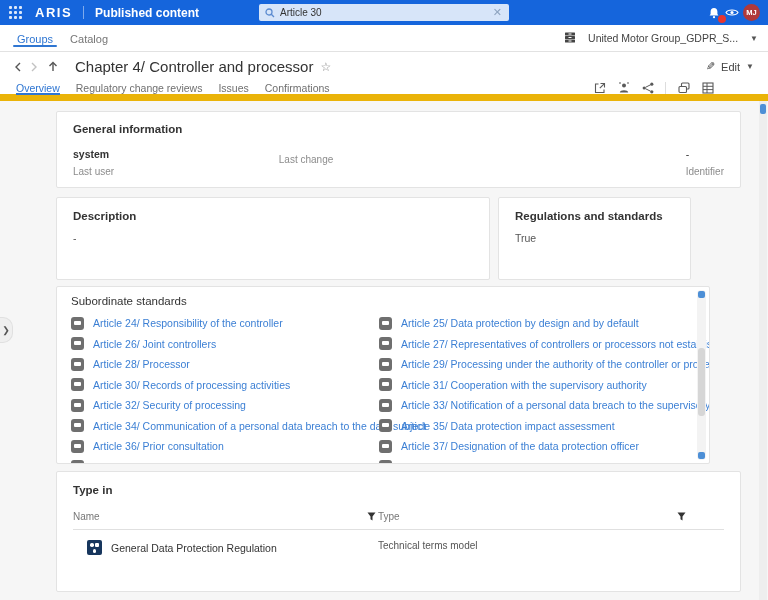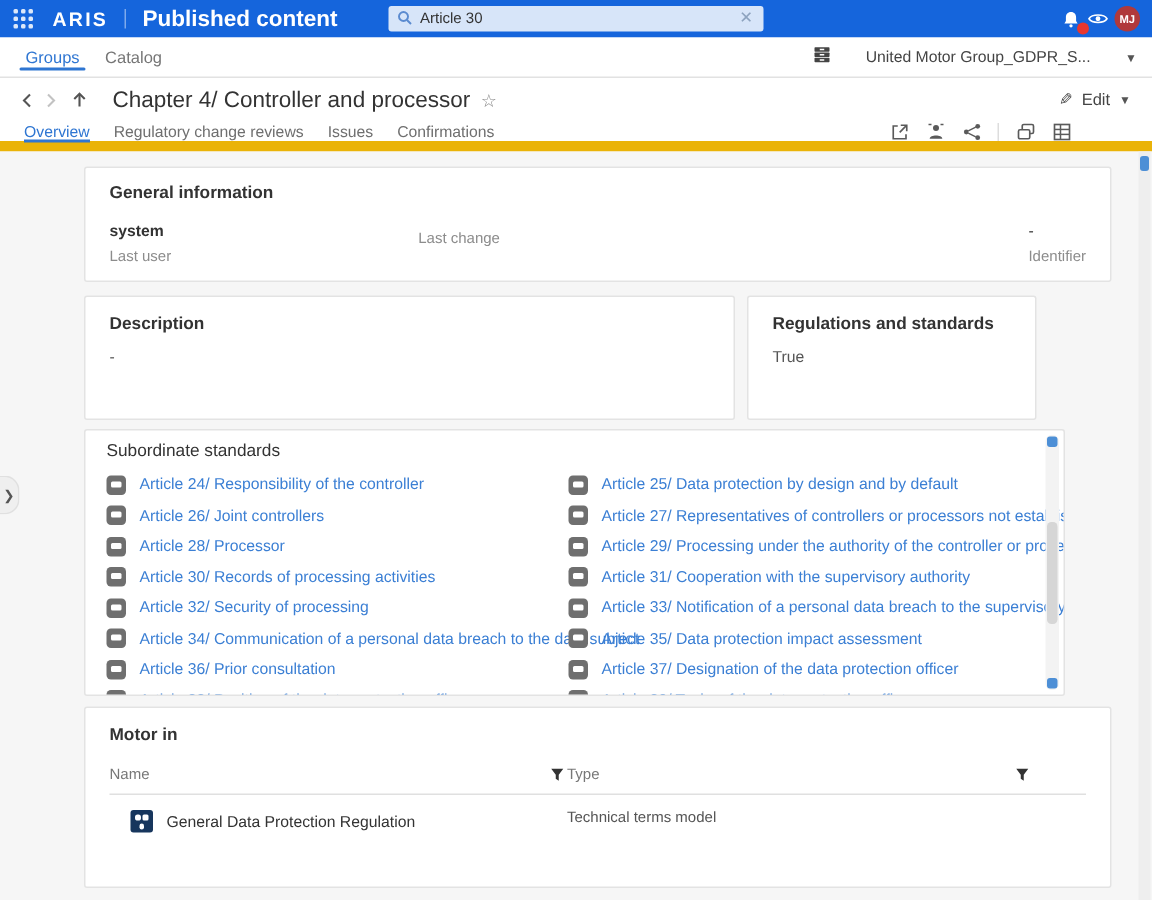--- a/index.html
+++ b/index.html
@@ -10,36 +10,36 @@
     -webkit-font-smoothing:antialiased;
   }
   .stage { position:absolute; inset:0; width:768px; height:600px; }
 
   
   .topbar { position:absolute; left:0; top:0; right:0; height:25px; background:#1565dc; display:flex; align-items:center; }
   .apps-grid { width:13px; height:13px; margin-left:9px; display:grid; grid-template-columns:repeat(3,3px); grid-template-rows:repeat(3,3px); gap:2px; cursor:pointer; }
   .apps-grid i { background:rgba(255,255,255,.85); border-radius:1px; }
   .logo { color:#fff; font-weight:bold; font-size:13px; letter-spacing:1.5px; margin-left:13px; }
   .topbar-divider { width:1px; height:13px; background:rgba(255,255,255,.45); margin:0 11px; }
-  .app-title { color:#fff; font-size:15px; font-weight:bold; }
+  .app-title { color:#fff; font-size:12px; font-weight:bold; }
   .searchbox { position:absolute; left:259px; top:4px; width:250px; height:17px; background:#d7e5f9; border-radius:2px; display:flex; align-items:center; padding:0 6px; }
   .searchbox svg { flex:0 0 auto; }
   .searchbox input { flex:1; border:0; background:transparent; outline:none; font-family:inherit; font-size:10px; color:#333; margin-left:5px; }
   .search-clear { color:#8da3bf; font-size:11px; line-height:1; cursor:pointer; padding:0 1px; }
   .topbar-right { position:absolute; right:8px; top:0; height:25px; display:flex; align-items:center; gap:4px; }
   .top-icon { position:relative; width:14px; height:14px; display:flex; align-items:center; justify-content:center; cursor:pointer; }
   .badge { position:absolute; right:-5px; bottom:-3px; width:8px; height:8px; background:#e8362f; border-radius:50%; }
   .avatar { width:17px; height:17px; border-radius:50%; background:#b0393b; color:#fff; font-size:7.5px; font-weight:bold; display:flex; align-items:center; justify-content:center; cursor:pointer; }
 
   
   .navbar { position:absolute; left:0; top:25px; right:0; height:27px; background:#fff; border-bottom:1px solid #e2e2e2; display:flex; align-items:center; }
   .navtab { font-size:11px; color:#767676; margin-left:17px; padding-top:2px; cursor:pointer; position:relative; height:100%; display:flex; align-items:center; }
   .navtab.active { color:#2f76d2; }
   .navtab.active::after { content:""; position:absolute; left:-4px; right:-4px; bottom:4px; height:2px; background:#2f76d2; border-radius:1px; }
-  .db-select { position:absolute; right:10px; top:0; height:100%; display:flex; align-items:center; gap:23px; font-size:10.5px; color:#444; cursor:pointer; }
+  .db-select { position:absolute; right:10px; top:0; height:100%; display:flex; align-items:center; gap:12px; font-size:10.5px; color:#444; cursor:pointer; }
   .caret { font-size:8px; color:#555; }
 
   
   .titlebar { position:absolute; left:0; top:52px; right:0; height:29px; background:#fff; display:flex; align-items:center; }
   .nav-arrow { width:16px; height:16px; display:flex; align-items:center; justify-content:center; cursor:pointer; }
   .page-title { font-size:15px; color:#333; margin-left:14px; }
   .fav-star { color:#8a8a8a; font-size:12px; margin-left:7px; cursor:pointer; }
   .title-right { position:absolute; right:14px; display:flex; align-items:center; gap:6px; cursor:pointer; }
   .pencil { font-size:11px; color:#444; transform:scaleX(-1); }
   .edit-label { font-size:11px; color:#444; }
@@ -351,21 +351,21 @@
       </div>
       <div class="sub-scrollbar">
         <div class="sub-scroll-track"></div>
         <div class="scroll-btn up"></div>
         <div class="sub-thumb"></div>
         <div class="scroll-btn down"></div>
       </div>
     </div>
 
     <div class="card card-used">
-      <div class="card-title">Motor in</div>
+      <div class="card-title">Type in</div>
       <div class="u-head">
         <div class="u-col-name">
           <span class="u-col-label">Name</span>
           <span class="tool-icon" style="color:#333;">
             <svg width="9" height="9" viewBox="0 0 9 9">
                 <path d="M0.5 0.5 H8.5 L5.5 4.5 V8.5 L3.5 7.2 V4.5 Z" fill="#333"></path>
               </svg>
           </span>
         </div>
         <div class="u-col-type">

